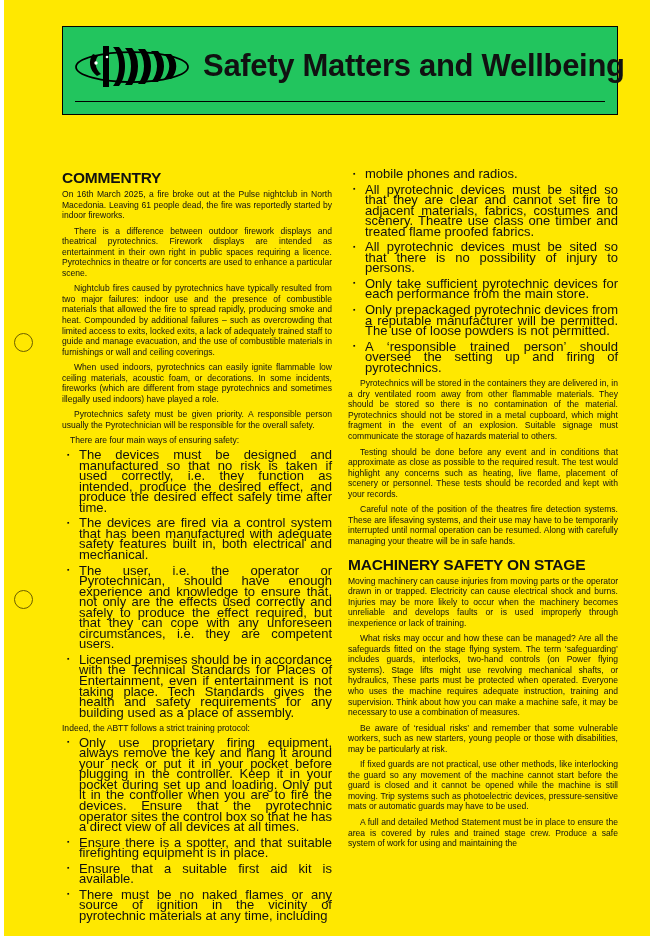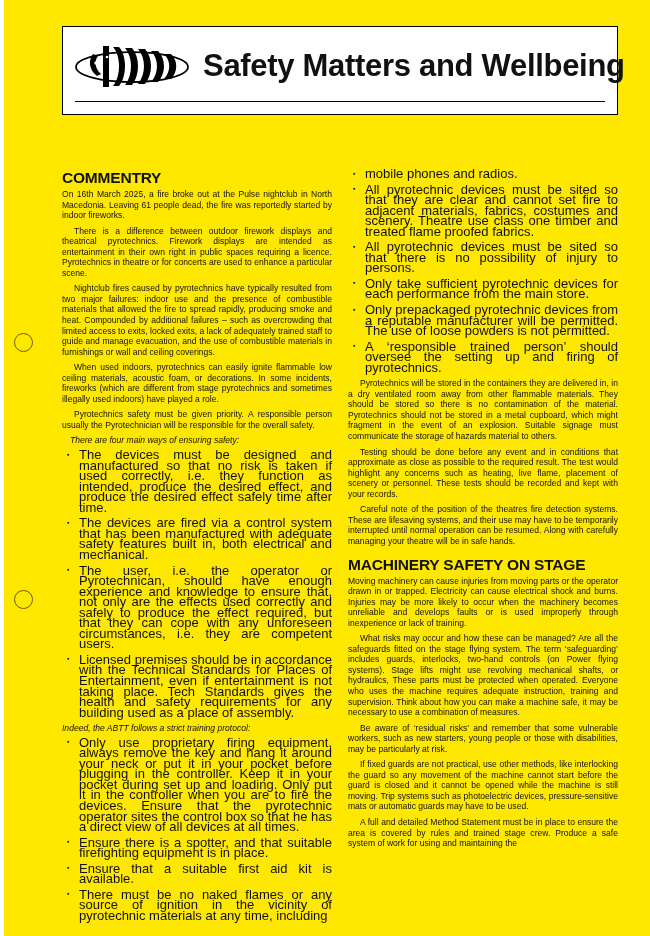--- a/index.html
+++ b/index.html
@@ -39,21 +39,21 @@
   }
   .punch-hole.top { top: 333px; }
   .punch-hole.bottom { top: 590px; }
 
   
   .masthead {
     position: absolute;
     left: 62px;
     top: 26px;
     width: 556px;
-    background: #ffffff;
+    background: #22c55e;
     border: 1.5px solid #000;
     box-sizing: border-box;
     padding: 6px 10px 7px 10px;
   }
   .masthead-top {
     display: flex;
     align-items: center;
     gap: 10px;
     height: 64px;
   }
@@ -141,21 +141,20 @@
     position: absolute;
     left: 5px;
     top: -0.5px;
     font-size: 7px;
   }
   .lead-line {
     font-size: 8.55px;
     line-height: 10.55px;
     margin: 0 0 4px 0;
     text-indent: 8px;
-    font-style: italic;
   }
   .no-indent { text-indent: 0; }
 </style>
 </head>
 <body>
 
 <div class="page">
 
   <div class="edge-strip"></div>
   <div class="punch-hole top"></div>

